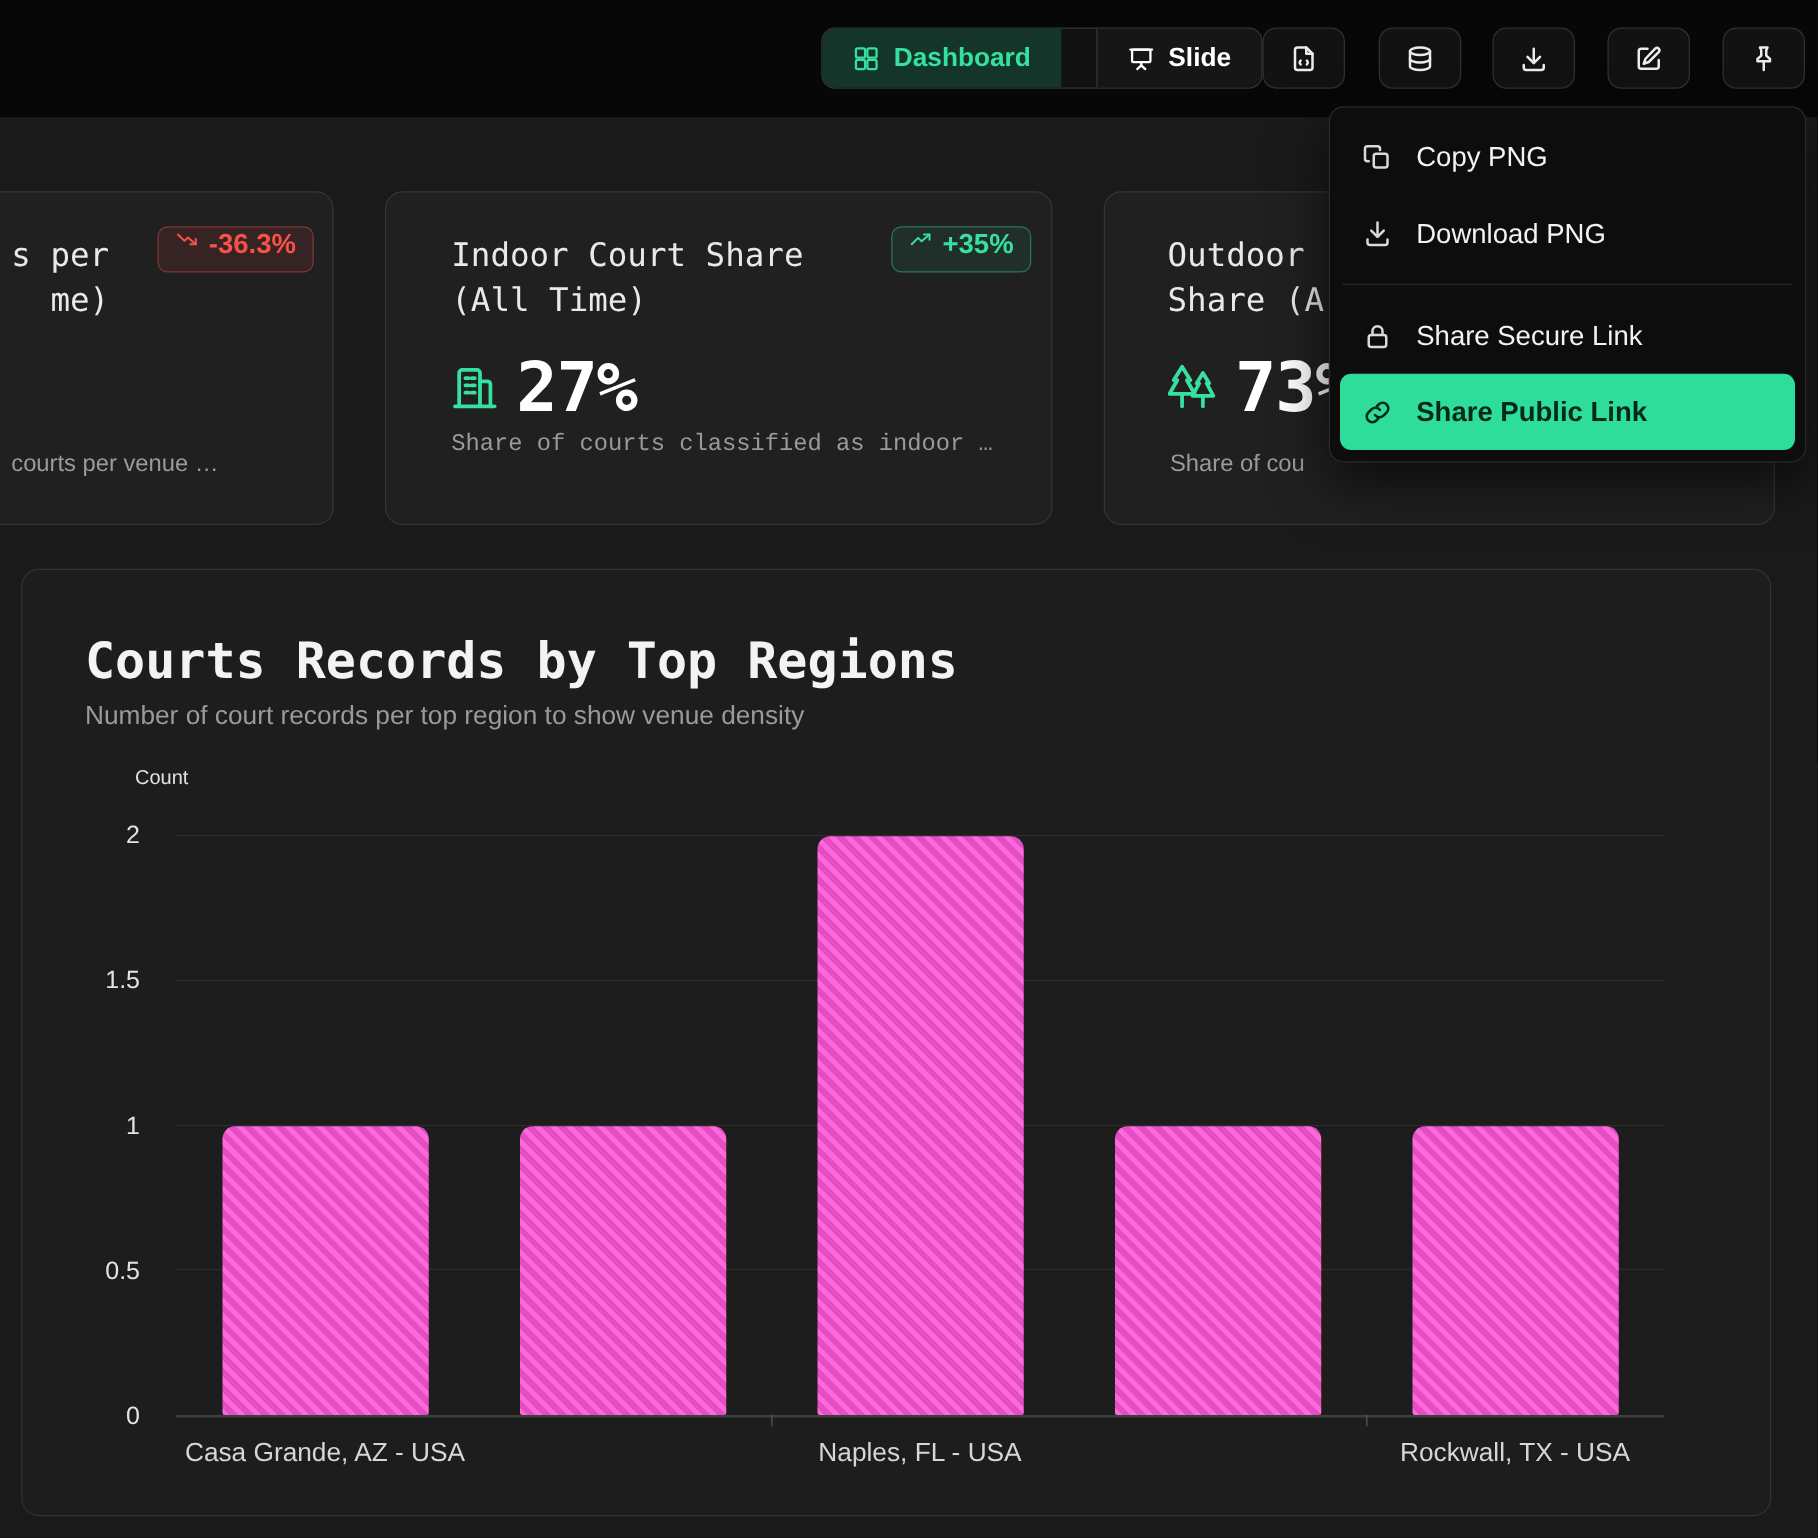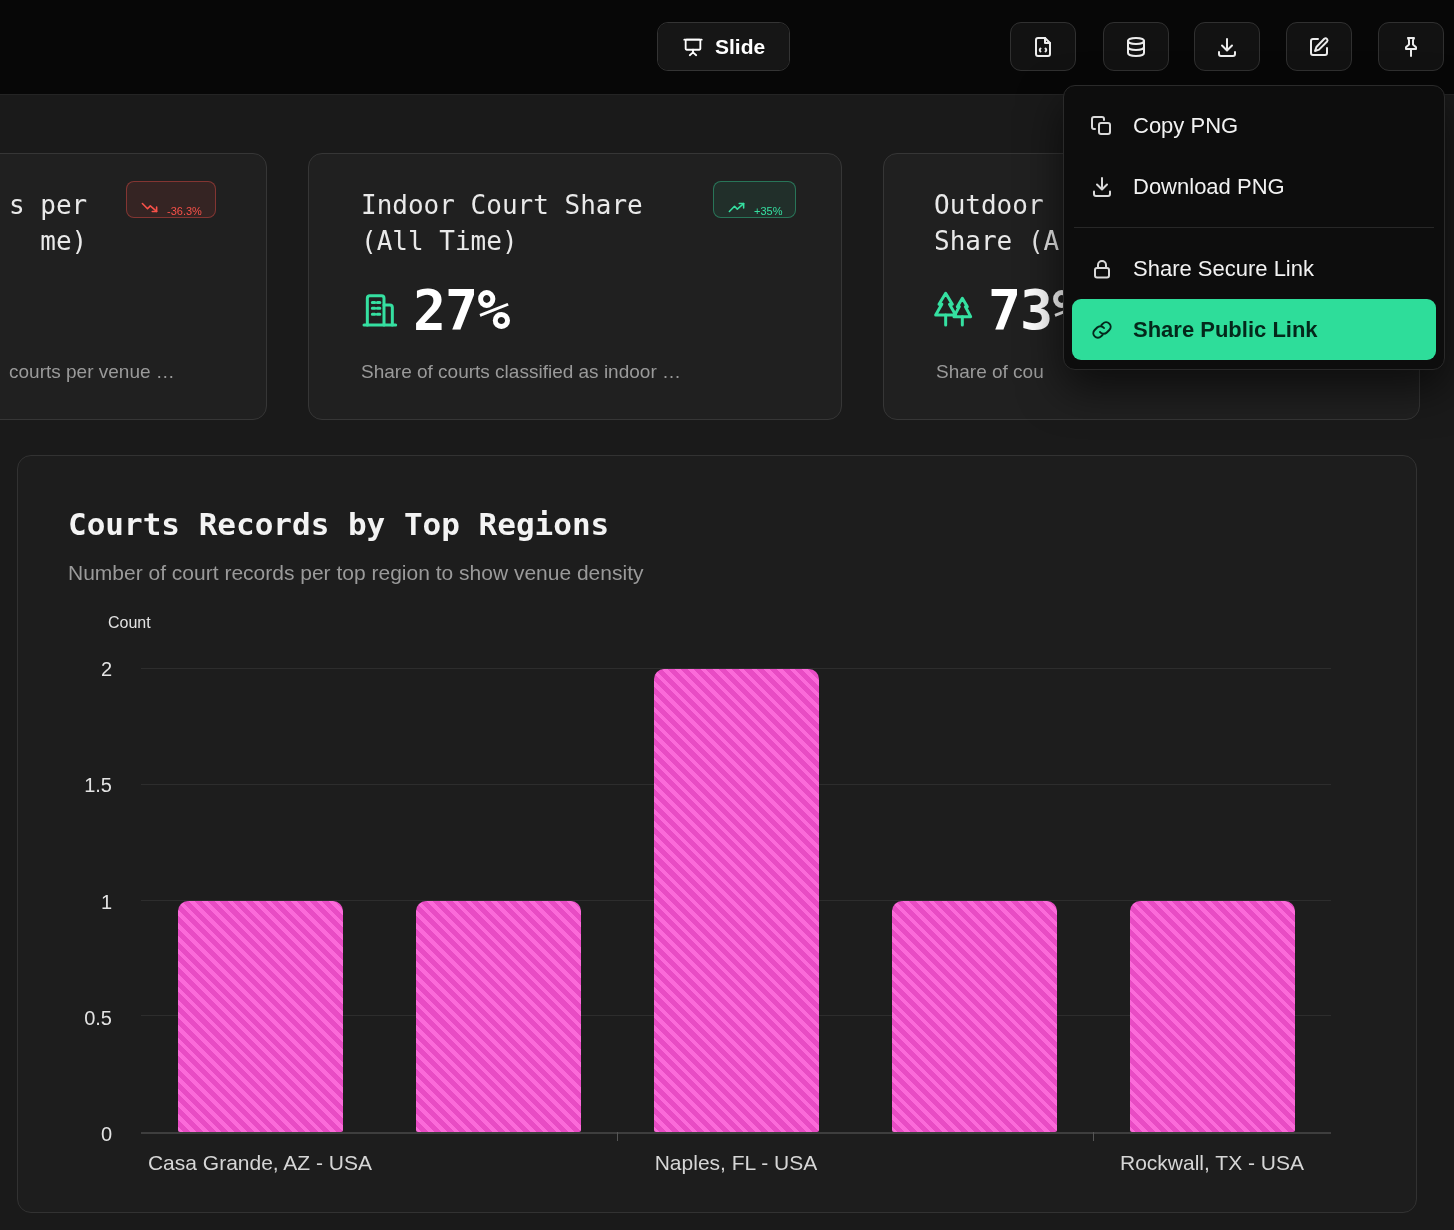--- a/index.html
+++ b/index.html
@@ -14,59 +14,68 @@
   .toggle-seg.active { background:#14362a; color:#35e0a1; }
   .toggle-seg + .toggle-seg { border-left:1px solid #343434;margin-left:28px; }
   .toggle-seg svg { width:22px; height:22px; }
   .icon-btn { position:absolute; top:22px; width:66px; height:49px; background:#121212; border:1px solid #303030; border-radius:11px; display:flex; align-items:center; justify-content:center; color:#ececec; cursor:pointer; }
   .icon-btn svg { width:24px; height:24px; }
 
   
   .card { position:absolute; top:153px; height:267px; background:#202020; border:1px solid #363636; border-radius:14px; }
   .mono { font-family:"DejaVu Sans Mono","Liberation Mono",monospace; }
   .card-title { position:absolute; font-size:26px; line-height:36px; color:#e9e9e9; }
-  .badge { position:absolute; display:flex; align-items:flex-end; gap:8px; height:37px; padding:0 13px; border-radius:8px; font-size:11px; font-weight:400; }
+  .badge { position:absolute; display:flex; align-items:flex-start; gap:8px; height:37px; padding:0 13px; border-radius:8px; font-size:22px; font-weight:700; }
   .badge svg { width:19px; height:19px; }
   .badge.neg { color:#f85149; background:rgba(248,81,73,.10); border:1px solid rgba(248,81,73,.40); }
   .badge.pos { color:#35e0a1; background:rgba(53,224,161,.08); border:1px solid rgba(53,224,161,.40); }
   .kpi-row { position:absolute; display:flex; align-items:center; gap:14px; }
   .kpi-row svg { width:40px; height:40px; color:#35e0a1; }
   .kpi-value { font-family:"DejaVu Sans Mono","Liberation Mono",monospace; font-weight:bold; font-size:55px; color:#fff; letter-spacing:-1px; }
   .kpi-sub { position:absolute; font-size:19px; color:#9a9a9a; white-space:nowrap; }
 
   
   .menu { position:absolute; left:1063px; top:85px; width:382px; background:#0d0d0d; border:1px solid #2a2a2a; border-radius:12px; padding:9px 8px; box-shadow:0 18px 44px rgba(0,0,0,.6); z-index:50; }
   .menu-item { display:flex; align-items:center; gap:19px; height:61px; padding:0 18px; border-radius:9px; color:#f2f2f2; font-size:22px; font-weight:500; cursor:pointer; }
   .menu-item svg { width:24px; height:24px; flex:0 0 auto; color:#d9d9d9; }
   .menu-item.highlight { color:#04281b; font-weight:600; }
   .menu-item.highlight svg { color:#04281b; }
   .menu-divider { height:1px; background:#272727; margin:10px 2px; }
 
   
   .chart-card { position:absolute; left:17px; top:455px; width:1400px; height:758px; background:#1d1d1d; border:1px solid #323232; border-radius:14px; }
-  .chart-title { position:absolute; left:50px; top:50px; font-weight:700; font-size:31px; color:#f3f3f3; }
+  .chart-title { position:absolute; left:50px; top:50px; font-weight:700; font-size:40px; color:#f3f3f3; }
   .chart-sub { position:absolute; left:50px; top:105px; font-size:21px; color:#9a9a9a; }
   .y-axis-title { position:absolute; left:90px; top:158px; font-size:16px; color:#e2e2e2; }
   .plot { position:absolute; left:123px; top:213px; width:1190px; height:465px; border-bottom:2px solid #3e3e3e; }
   .gridline { position:absolute; left:0; width:100%; height:1px; background:#2d2d2d; }
   .slot { position:absolute; bottom:0; height:100%; display:flex; align-items:flex-end; justify-content:center; }
   .bar { width:165px; border-radius:10px 10px 2px 2px; }
   .axis-tick { position:absolute; top:100%; width:1px; height:9px; background:#565656; }
   .yticks { position:absolute; left:20px; top:213px; width:90px; height:465px; }
   .ytick { position:absolute; right:16px; transform:translateY(50%); font-size:20px; color:#e3e3e3; }
   .xlabels { position:absolute; left:123px; top:695px; width:1190px; height:32px; }
   .xlabel { position:absolute; text-align:center; font-size:21px; color:#d6d6d6; white-space:nowrap; }
 </style>
 </head>
 <body>
 
 <div class="screen">
 
   <header class="topbar">
     <div class="view-toggle">
+      <button class="toggle-seg active">
+        <svg viewBox="0 0 24 24" fill="none" stroke="currentColor" stroke-width="2" stroke-linecap="round" stroke-linejoin="round">
+            <rect x="3" y="3" width="8" height="8" rx="1.5"></rect>
+            <rect x="13" y="3" width="8" height="8" rx="1.5"></rect>
+            <rect x="3" y="13" width="8" height="8" rx="1.5"></rect>
+            <rect x="13" y="13" width="8" height="8" rx="1.5"></rect>
+          </svg>
+        <span>Dashboard</span>
+      </button>
       <button class="toggle-seg">
         <svg viewBox="0 0 24 24" fill="none" stroke="currentColor" stroke-width="2" stroke-linecap="round" stroke-linejoin="round">
             <path d="M2.5 4h19"></path>
             <rect x="4" y="4" width="16" height="11" rx="1"></rect>
             <path d="M12 15v2.5"></path>
             <path d="M8.5 21l3.5-3.2 3.5 3.2"></path>
           </svg>
         <span>Slide</span>
       </button>
     </div>
@@ -135,21 +144,21 @@
     </div>
     <div class="kpi-row" style="left:50px; top:124px;">
       <svg viewBox="0 0 24 24" fill="none" stroke="currentColor" stroke-width="1.8" stroke-linecap="round" stroke-linejoin="round">
           <path d="M5 21V5a1.5 1.5 0 0 1 1.5-1.5h7A1.5 1.5 0 0 1 15 5v16"></path>
           <path d="M15 9h3.5A1.5 1.5 0 0 1 20 10.5V21"></path>
           <path d="M3 21h19"></path>
           <path d="M8 7.5h1.5M11 7.5h1.5M8 11h1.5M11 11h1.5M8 14.5h1.5M11 14.5h1.5"></path>
         </svg>
       <span class="kpi-value">27%</span>
     </div>
-    <div class="kpi-sub" style="left:52px; top:207px;">Share of courts classified as indoor …</div>
+    <div class="kpi-sub" style="left:52px; top:190px;font-family:Liberation Mono, monospace;">Share of courts classified as indoor …</div>
   </section>
 
   <section class="card" style="left:883px; width:537px;">
     <div class="card-title mono" style="left:50px; top:33px;">
       <div>Outdoor</div>
       <div>Share (A</div>
     </div>
     <div class="kpi-row" style="left:50px; top:124px;">
       <svg viewBox="0 0 24 24" fill="none" stroke="currentColor" stroke-width="1.8" stroke-linecap="round" stroke-linejoin="round">
           <path d="M7 2l4 6.5H9.3L13 15H1l3.7-6.5H3z"></path>

